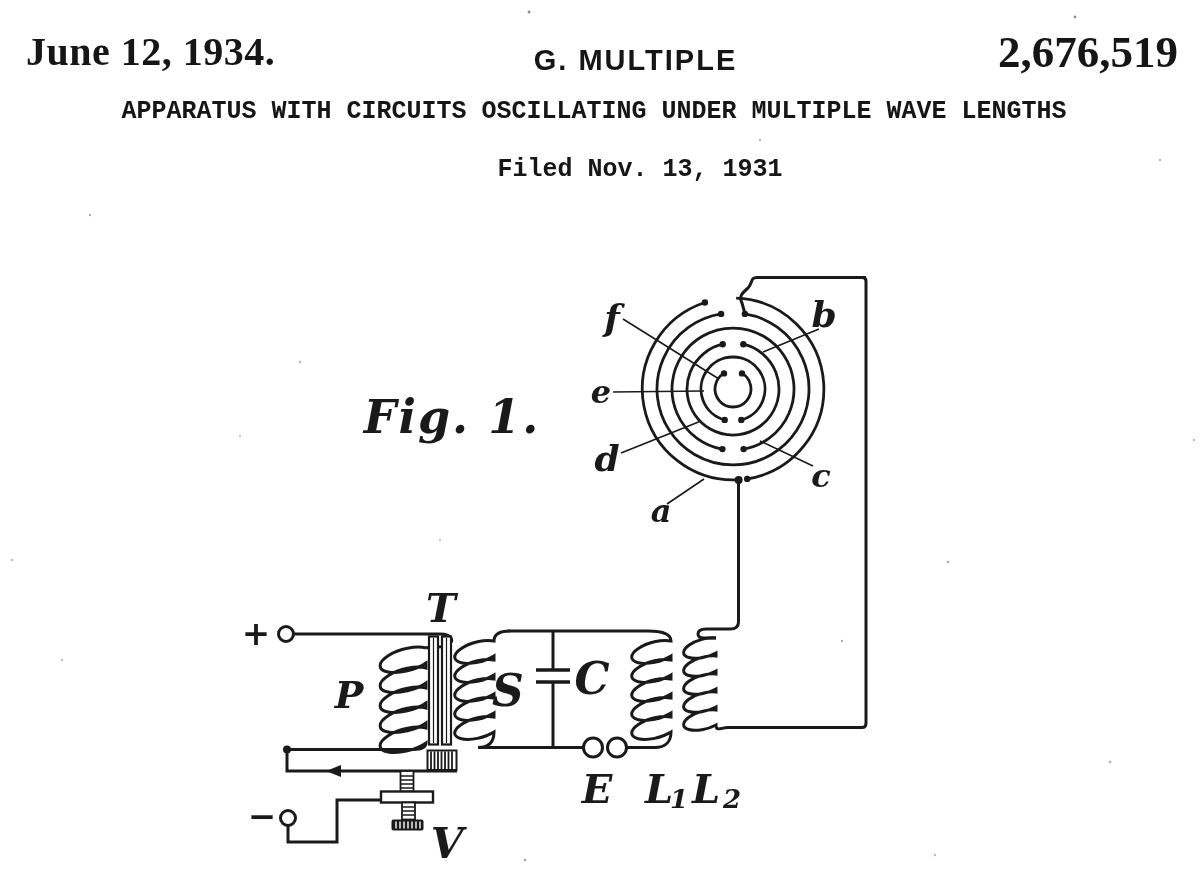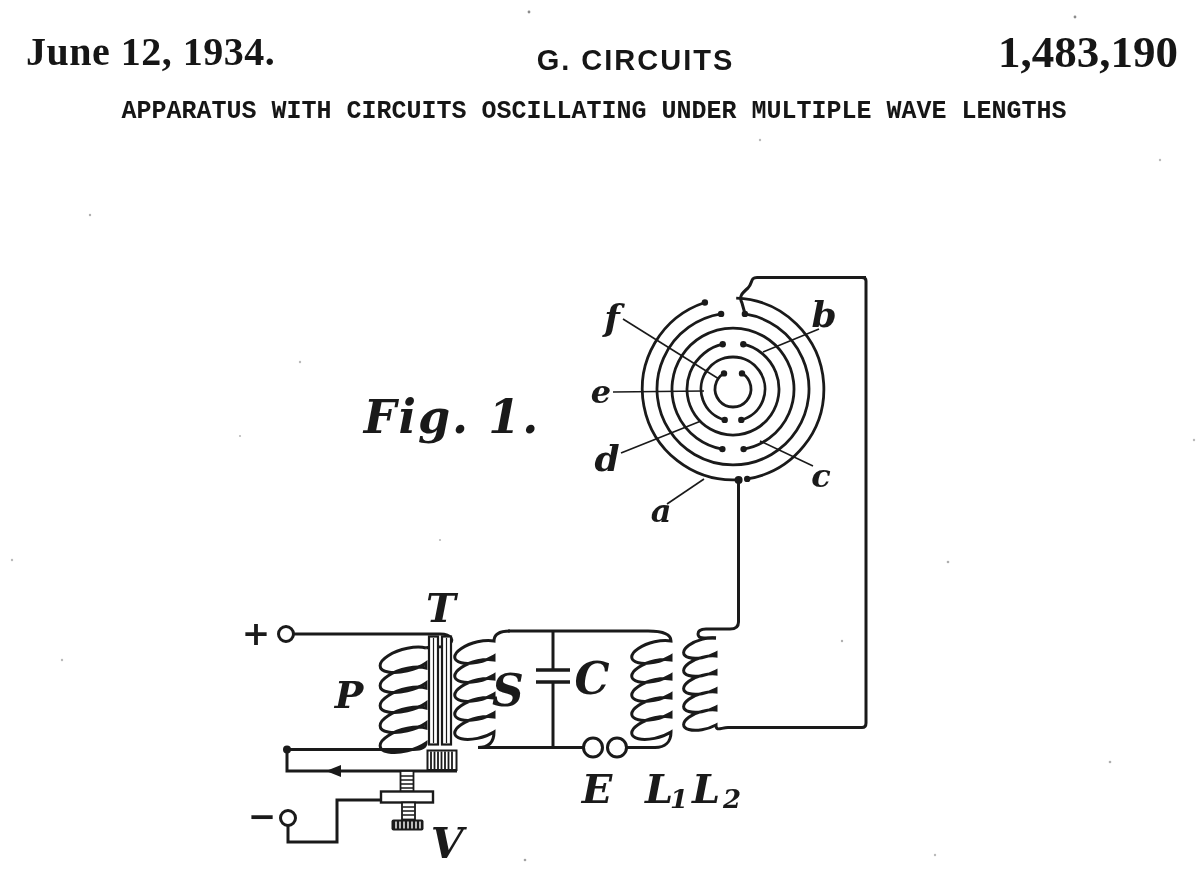--- a/index.html
+++ b/index.html
@@ -26,23 +26,24 @@
   .lbl{font-family:"DejaVu Serif",serif;font-style:italic;font-weight:bold;fill:#1a1a1a;}
   .fillink{fill:#1a1a1a;stroke:none;}
   .paperfill{fill:#ffffff;}
 </style>
 </head>
 <body>
 
 <div class="page">
 
   <div class="hdr hdr-date">June 12, 1934.</div>
-  <div class="hdr hdr-inventor">G. CIRCUITS</div>
-  <div class="hdr hdr-number">1,483,190</div>
+  <div class="hdr hdr-inventor">G. MULTIPLE</div>
+  <div class="hdr hdr-number">2,676,519</div>
   <div class="hdr hdr-title">APPARATUS WITH CIRCUITS OSCILLATING UNDER MULTIPLE WAVE LENGTHS</div>
+  <div class="hdr hdr-filed">Filed Nov. 13, 1931</div>
 
   <svg width="1200" height="872" viewBox="0 0 1200 872">
 
     <g fill="#1a1a1a">
       <circle cx="529" cy="12" r="1.4" opacity="0.5"></circle>
         <circle cx="1075" cy="17" r="1.4" opacity="0.5"></circle>
       <circle cx="90" cy="215" r="1.2" opacity="0.35"></circle>
         <circle cx="300" cy="362" r="1.2" opacity="0.3"></circle>
       <circle cx="948" cy="562" r="1.3" opacity="0.35"></circle>
         <circle cx="1160" cy="160" r="1.2" opacity="0.3"></circle>

